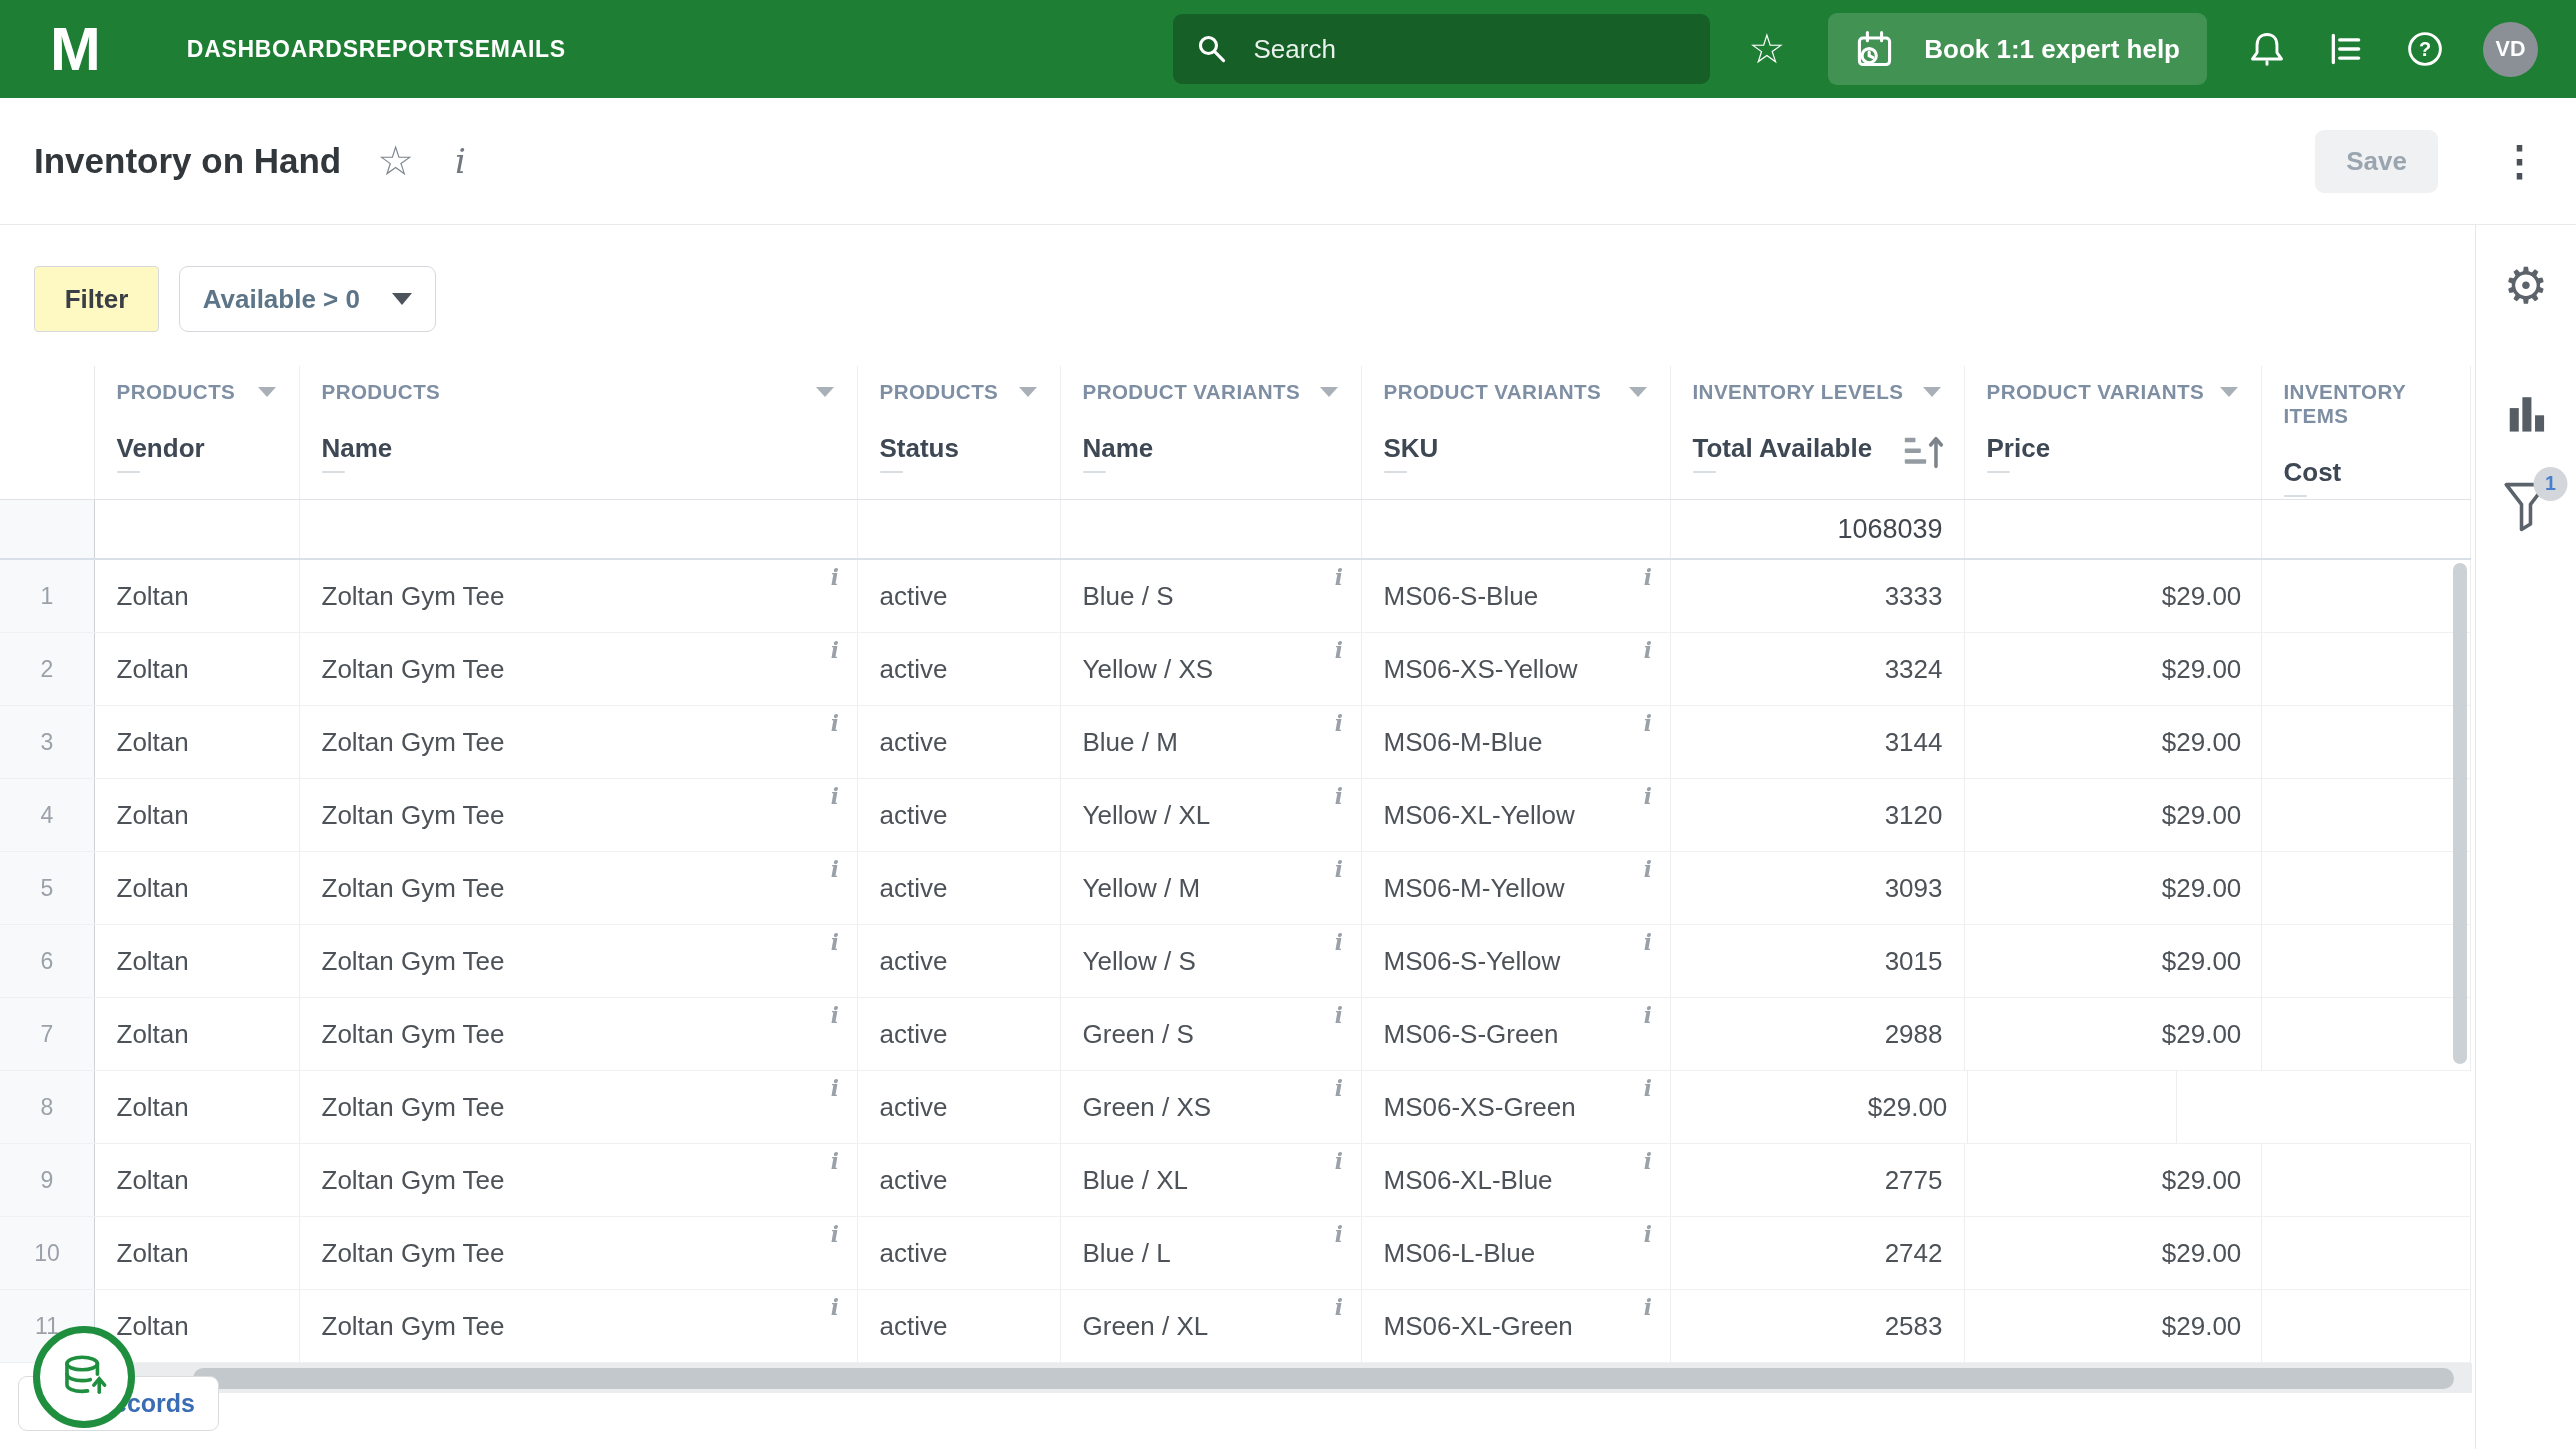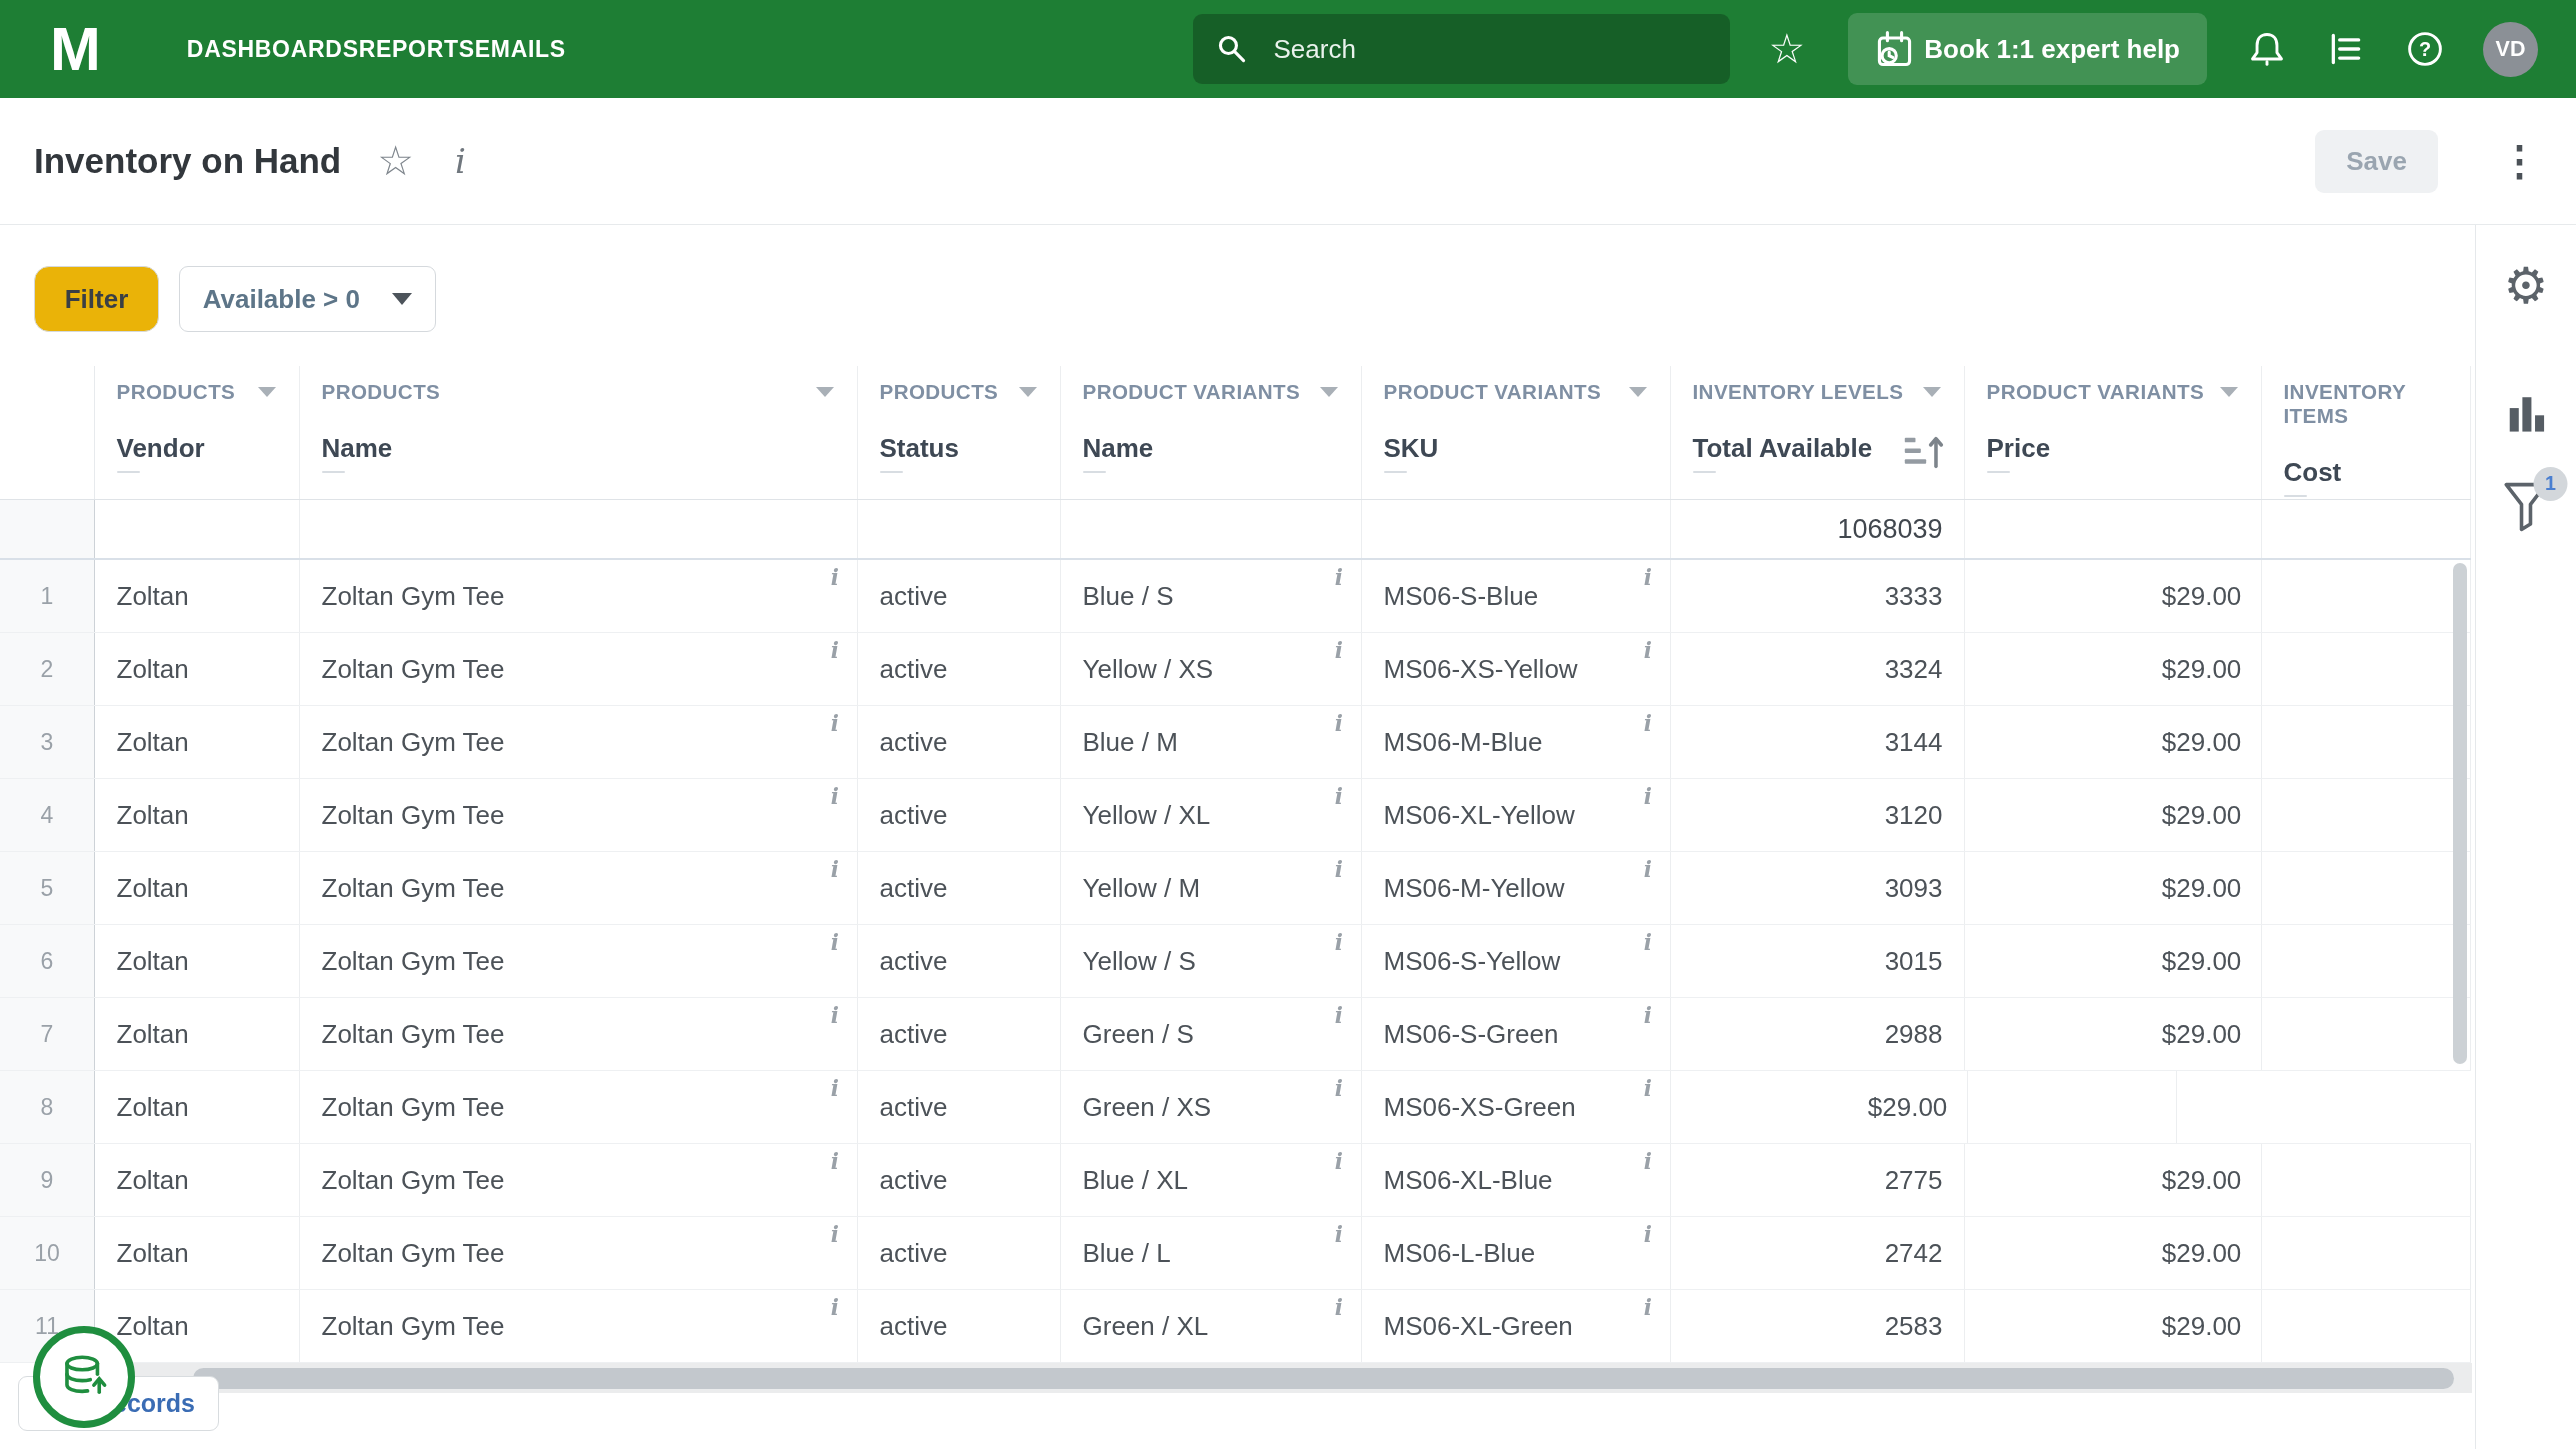--- a/index.html
+++ b/index.html
@@ -10,21 +10,21 @@
   .topbar { height:98px; background:#1e7e34; display:flex; align-items:center; padding:0 38px 0 50px; }
   .logo { color:#fff; font-size:61px; font-weight:700; line-height:1; margin-right:86px; }
   .nav { display:flex; }
   .nav span { color:#fff; font-size:23px; font-weight:700; letter-spacing:0.7px; cursor:pointer; }
   .tb-spacer { flex:1; }
   .searchbox { width:537px; height:70px; background:rgba(0,0,0,.24); border-radius:9px;
     display:flex; align-items:center; padding:0 23px; gap:26px; margin-right:39px; }
   .searchbox .ph { color:#e9f2ec; font-size:26px; }
   .tb-star { color:#fff; font-size:41px; margin-right:43px; }
   .bookbtn { height:72px; background:rgba(255,255,255,.16); border-radius:9px; display:flex;
-    align-items:center; gap:10px; padding:0 27px; margin-right:41px; cursor:pointer; }
+    align-items:center; gap:30px; padding:0 27px; margin-right:41px; cursor:pointer; }
   .bookbtn .bb-label { color:#fff; font-size:26px; font-weight:700; }
   .tb-icons { display:flex; align-items:center; gap:41px; margin-right:39px; }
   .avatar { width:55px; height:55px; border-radius:50%; background:#8b9096; color:#fff;
     font-size:21.5px; font-weight:700; display:flex; align-items:center; justify-content:center; }
 
   
   .titlebar { height:127px; display:flex; align-items:center; padding-left:34px;
     border-bottom:1.8px solid #e7eaec; background:#fff; }
   .page-title { font-size:35px; font-weight:700; color:#32373c; }
   .t-star { font-size:41px; color:#7f868d; margin-left:36px; }
@@ -38,21 +38,21 @@
   .main { position:relative; height:1224px; }
   .rail { position:absolute; right:0; top:0; width:101px; height:100%; border-left:1.8px solid #e5e8eb; background:#fff; z-index:5; }
   .rail-ic { position:absolute; left:50%; transform:translateX(-50%); cursor:pointer; }
   .ric-gear { top:36px; font-size:50px; color:#5c636a; line-height:1; }
   .ric-chart { top:165px; }
   .ric-funnel { top:256px; }
   .fbadge { position:absolute; top:-14.3px; right:-18px; width:34px; height:34px; border-radius:50%;
     background:#d3d7db; color:#4a7fd0; font-size:19.7px; font-weight:700; display:flex; align-items:center; justify-content:center; }
 
   .toolbar { display:flex; align-items:center; padding:41px 0 0 34px; }
-  .filterbtn { width:125px; height:66px; background:#eab308; border:1.8px solid #d5d9dd; border-radius:15px;
+  .filterbtn { width:125px; height:66px; background:#fef9c3; border:1.8px solid #d5d9dd; border-radius:4px;
     font-size:26px; font-weight:700; color:#3a3f45; }
   .chip { margin-left:19.7px; height:66px; border:1.8px solid #d5d9dd; border-radius:9px; background:#fff;
     display:flex; align-items:center; gap:32px; padding:0 23px; cursor:pointer; }
   .chip .chip-label { font-size:26px; font-weight:700; color:#5d7588; }
   .tri { width:0; height:0; border-left:10.7px solid transparent; border-right:10.7px solid transparent; border-top:12.5px solid #4d545b; }
 
   
   .tablewrap { margin-top:34px; width:2471px; }
   .thead { display:flex; height:134px; border-bottom:1.8px solid #dfe3e7; }
   .hcorner { border-right:1.8px solid #e7eaed; }

